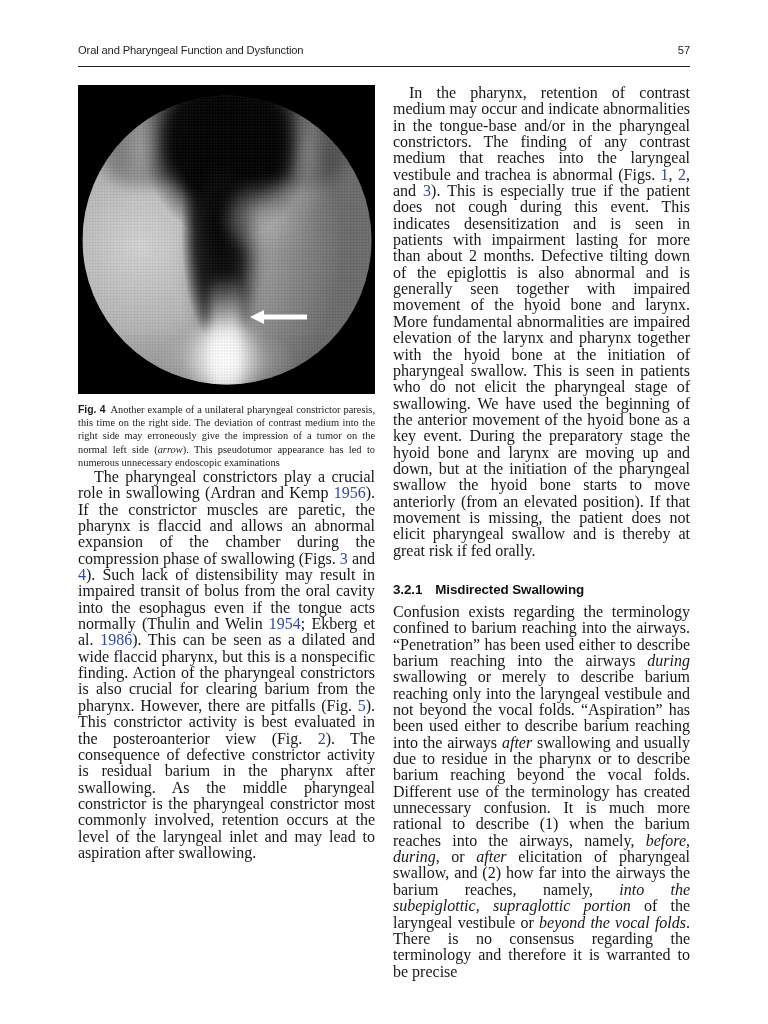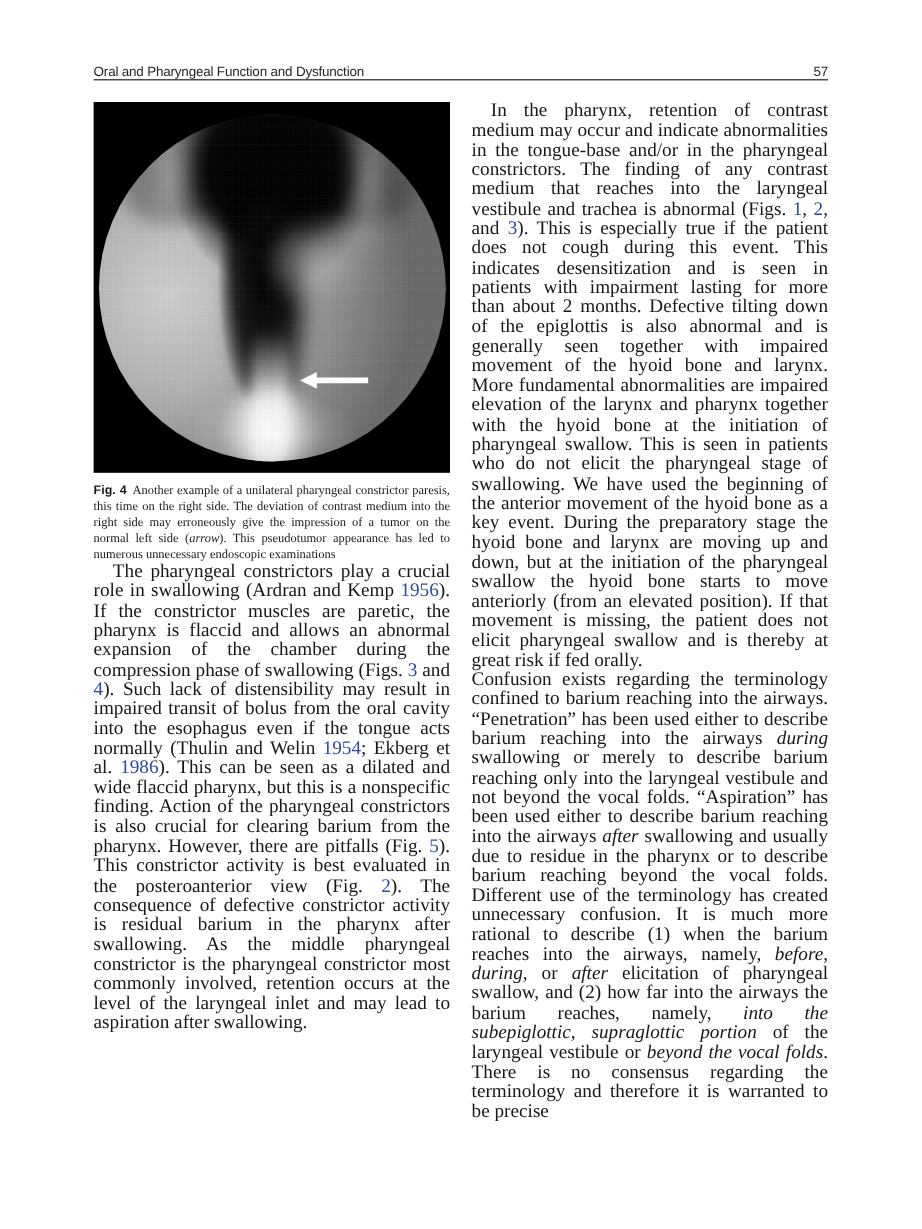--- a/index.html
+++ b/index.html
@@ -21,21 +21,21 @@
   }
 
   
   .runhead {
     position: absolute;
     left: 78px;
     top: 44px;
     width: 612px;
     height: 22px;
     display: flex;
-    align-items: flex-end;
+    align-items: flex-start;
     justify-content: space-between;
     font-family: "Liberation Sans", sans-serif;
     font-size: 11.2px;
     color: #231f20;
     letter-spacing: -0.15px;
   }
   .runhead-title { white-space: nowrap; }
   .runhead-page {
     font-family: "Liberation Sans", sans-serif;
     font-size: 11.2px;
@@ -238,19 +238,23 @@
     <div>
         <p class="body-p indent"><span>The pharyngeal constrictors play a crucial role in swallowing (Ardran and Kemp </span><span class="cite">1956</span><span>). If the constrictor muscles are paretic, the pharynx is flaccid and allows an abnormal expansion of the chamber during the compression phase of swallowing (Figs. </span><span class="cite">3</span><span> and </span><span class="cite">4</span><span>). Such lack of distensibility may result in impaired transit of bolus from the oral cavity into the esophagus even if the tongue acts normally (Thulin and Welin </span><span class="cite">1954</span><span>; Ekberg et al. </span><span class="cite">1986</span><span>). This can be seen as a dilated and wide flaccid pharynx, but this is a nonspecific finding. Action of the pharyngeal constrictors is also crucial for clearing barium from the pharynx. However, there are pitfalls (Fig. </span><span class="cite">5</span><span>). This constrictor activity is best evaluated in the posteroanterior view (Fig. </span><span class="cite">2</span><span>). The consequence of defective constrictor activity is residual barium in the pharynx after swallowing. As the middle pharyngeal constrictor is the pharyngeal constrictor most commonly involved, retention occurs at the level of the laryngeal inlet and may lead to aspiration after swallowing.</span></p>
       </div>
   </div>
 
   <div class="col-right">
     <div>
         <p class="body-p indent"><span>In the pharynx, retention of contrast medium may occur and indicate abnormalities in the tongue-base and/or in the pharyngeal constrictors. The finding of any contrast medium that reaches into the laryngeal vestibule and trachea is abnormal (Figs. </span><span class="cite">1</span><span>, </span><span class="cite">2</span><span>, and </span><span class="cite">3</span><span>). This is especially true if the patient does not cough during this event. This indicates desensitization and is seen in patients with impairment lasting for more than about 2 months. Defective tilting down of the epiglottis is also abnormal and is generally seen together with impaired movement of the hyoid bone and larynx. More fundamental abnormalities are impaired elevation of the larynx and pharynx together with the hyoid bone at the initiation of pharyngeal swallow. This is seen in patients who do not elicit the pharyngeal stage of swallowing. We have used the beginning of the anterior movement of the hyoid bone as a key event. During the preparatory stage the hyoid bone and larynx are moving up and down, but at the initiation of the pharyngeal swallow the hyoid bone starts to move anteriorly (from an elevated position). If that movement is missing, the patient does not elicit pharyngeal swallow and is thereby at great risk if fed orally.</span></p>
       </div>
 
+    <div class="sec-head">
+      <span class="sec-num">3.2.1</span>
+      <span>Misdirected Swallowing</span>
+    </div>
 
     <div>
         <p class="body-p"><span>Confusion exists regarding the terminology confined to barium reaching into the airways. “Penetration” has been used either to describe barium reaching into the airways </span><i>during</i><span> swallowing or merely to describe barium reaching only into the laryngeal vestibule and not beyond the vocal folds. “Aspiration” has been used either to describe barium reaching into the airways </span><i>after</i><span> swallowing and usually due to residue in the pharynx or to describe barium reaching beyond the vocal folds. Different use of the terminology has created unnecessary confusion. It is much more rational to describe (1) when the barium reaches into the airways, namely, </span><i>before</i><span>, </span><i>during</i><span>, or </span><i>after</i><span> elicitation of pharyngeal swallow, and (2) how far into the airways the barium reaches, namely, </span><i>into the subepiglottic</i><span>, </span><i>supraglottic portion</i><span> of the laryngeal vestibule or </span><i>beyond the vocal folds</i><span>. There is no consensus regarding the terminology and therefore it is warranted to be precise</span></p>
       </div>
   </div>
 
 </div>
 
 </body></html>

